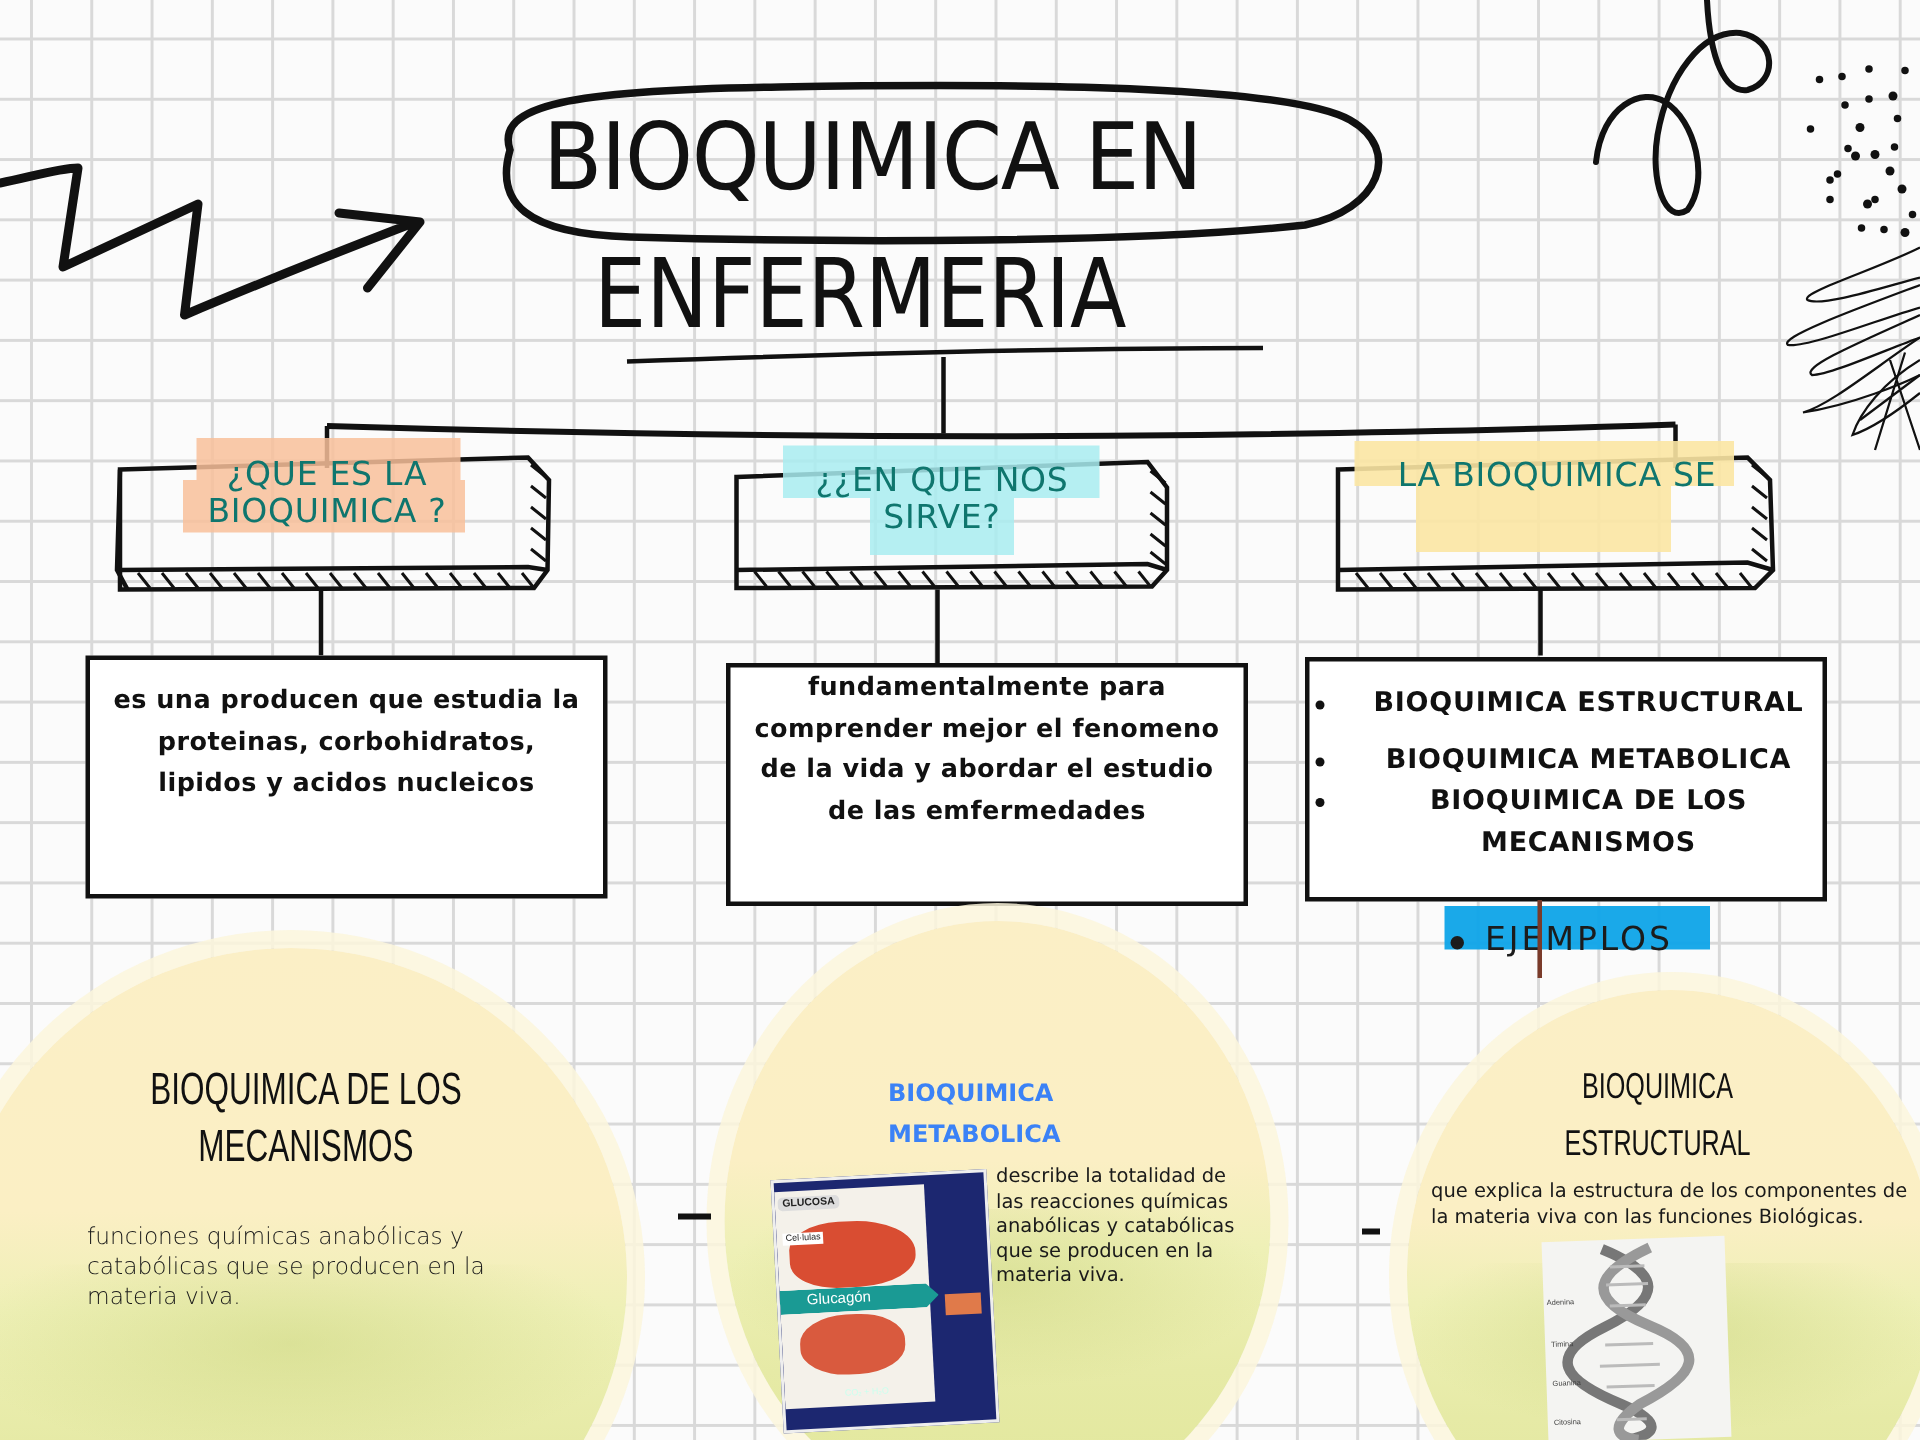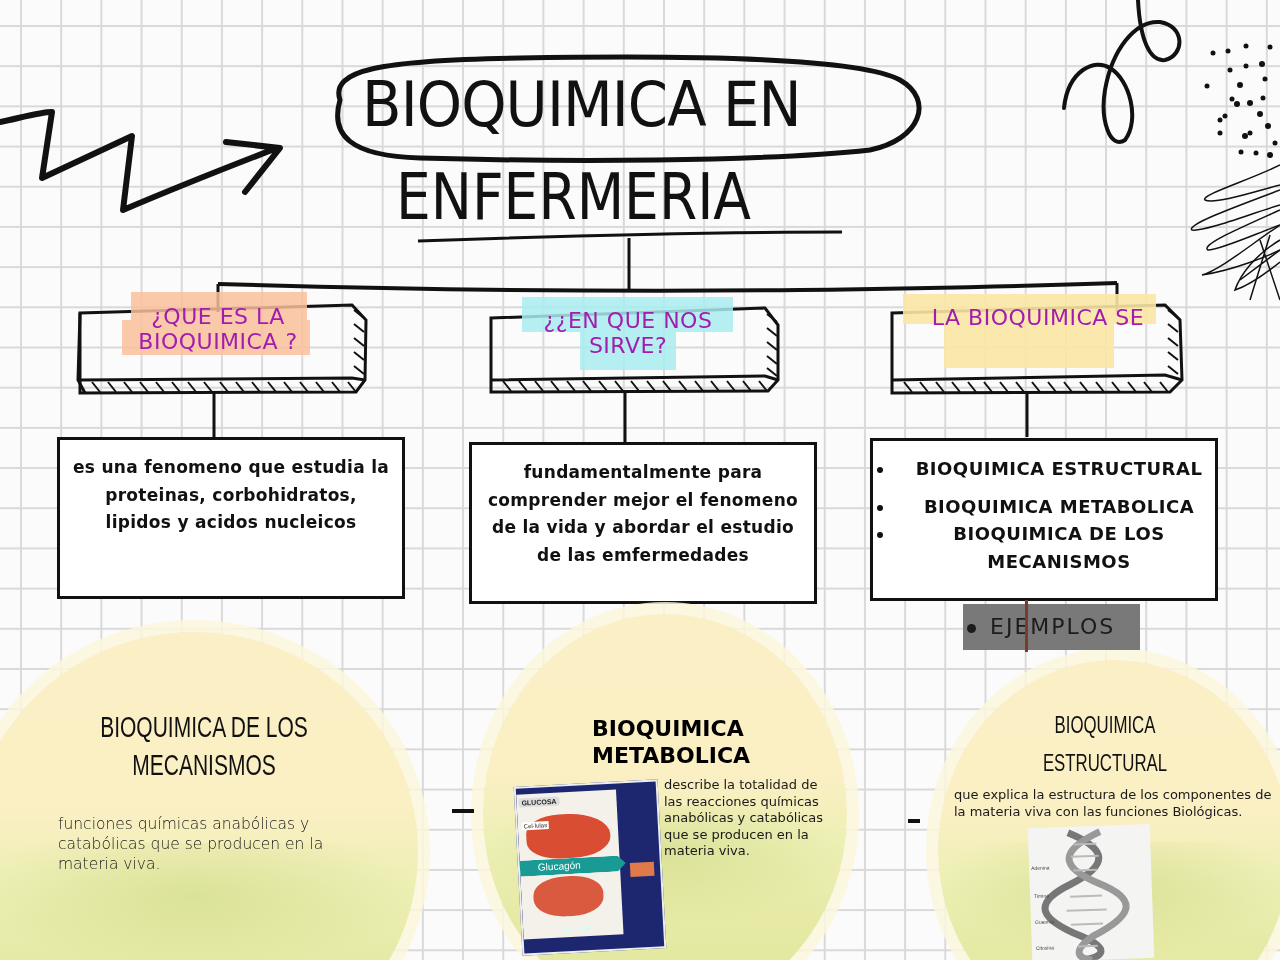--- a/index.html
+++ b/index.html
@@ -12,42 +12,42 @@
     background-position:20px 25px;
     font-family:"Liberation Sans", sans-serif;}
   .abs{position:absolute;}
   svg.lines{position:absolute;left:0;top:0;width:1280px;height:960px;pointer-events:none;}
 
   
   .title-l1{left:362px;top:68px;width:560px;font-family:"DejaVu Sans",sans-serif;font-size:62px;letter-spacing:-1px;color:#111;font-weight:normal;transform:scaleX(0.93);transform-origin:left;white-space:nowrap;}
   .title-l2{left:396px;top:160px;width:520px;font-family:"DejaVu Sans",sans-serif;font-size:64px;color:#111;transform:scaleX(0.86);transform-origin:left;white-space:nowrap;}
 
   
-  .hdr-text{font-family:"DejaVu Sans",sans-serif;font-size:22px;line-height:25px;color:#a21caf;text-align:center;letter-spacing:0.5px;}
+  .hdr-text{font-family:"DejaVu Sans",sans-serif;font-size:22px;line-height:25px;color:#0f766e;text-align:center;letter-spacing:0.5px;}
   .hl{position:absolute;}
 
   
   .content-box{position:absolute;background:#fff;border:3px solid #111;box-sizing:border-box;display:flex;align-items:flex-start;justify-content:center;}
   .content-text{font-family:"DejaVu Sans",sans-serif;font-weight:bold;font-size:17px;line-height:27.5px;color:#111;text-align:center;letter-spacing:0.3px;}
   .bullets{list-style:none;margin:0;padding:0;}
   .bullets li{font-family:"DejaVu Sans",sans-serif;font-weight:bold;font-size:18px;line-height:27.5px;color:#111;position:relative;text-align:center;letter-spacing:0.5px;}
   .bullets li .dot{position:absolute;width:6px;height:6px;border-radius:50%;background:#111;}
 
   
-  .examples{left:963px;top:604px;width:177px;height:46px;background:#737373;opacity:.95;}
+  .examples{left:963px;top:604px;width:177px;height:29px;background:#0ea5e9;opacity:.95;}
   .examples-text{font-family:"DejaVu Sans",sans-serif;font-size:22px;color:#111;letter-spacing:2px;position:absolute;left:27px;top:10px;}
   .examples-dot{position:absolute;left:4px;top:20px;width:9px;height:9px;border-radius:50%;background:#111;}
 
   
   .circle{position:absolute;border-radius:50%;overflow:hidden;
     background:linear-gradient(to bottom,#fbefc6 0%,#fbefc4 40%,#eef0b6 55%,#e6eaa6 75%,#e1e79a 100%);
     box-shadow:0 0 0 12px rgba(252,246,220,.85);}
   .circle .haze{position:absolute;left:0;right:0;top:48%;height:30%;background:radial-gradient(ellipse at 50% 40%, rgba(198,210,120,.45), rgba(198,210,120,0) 70%);}
   .circle-title-cond{font-family:"Liberation Sans",sans-serif;font-size:30px;line-height:38px;color:#111;text-align:center;transform:scaleX(0.7);transform-origin:center;}
-  .circle-title-bold{font-family:"DejaVu Sans",sans-serif;font-weight:bold;font-size:22px;line-height:27px;color:#000000;}
+  .circle-title-bold{font-family:"DejaVu Sans",sans-serif;font-weight:bold;font-size:16px;line-height:27px;color:#3b82f6;}
   .circle-desc{font-family:"DejaVu Sans",sans-serif;font-size:15.5px;line-height:20px;color:#1a1a1a;font-weight:300;}
   .circle-desc-sm{font-family:"DejaVu Sans",sans-serif;font-size:13px;line-height:16.5px;color:#1a1a1a;}
 
   .img-metab{position:absolute;left:518px;top:783px;width:140px;height:165px;transform:rotate(-3deg);background:#1c2770;border:2px solid #eee;overflow:hidden;}
   .img-dna{position:absolute;left:1030px;top:826px;width:122px;height:134px;background:#f4f4f2;transform:rotate(-2deg);}
   .dash{position:absolute;height:4px;background:#111;}
 </style>
 </head>
 <body>
 
@@ -152,27 +152,27 @@
 </div>
 
 <div class="hl" style="left:903px;top:294px;width:253px;height:30px;background:#fbe6a3;opacity:.9;"></div>
 <div class="hl" style="left:944px;top:324px;width:170px;height:44px;background:#fbe6a3;opacity:.9;"></div>
 <div class="abs hdr-text" style="left:904px;top:305px;width:268px;">
   <div>LA BIOQUIMICA SE</div>
 </div>
 
 <div class="content-box" style="left:57px;top:437px;width:348px;height:162px;padding-top:14px;">
   <div class="content-text">
-    <div>es una fenomeno que estudia la</div>
+    <div>es una producen que estudia la</div>
     <div>proteinas, corbohidratos,</div>
     <div>lipidos y acidos nucleicos</div>
   </div>
 </div>
 
-<div class="content-box" style="left:469px;top:442px;width:348px;height:162px;padding-top:14px;">
+<div class="content-box" style="left:484px;top:442px;width:348px;height:162px;">
   <div class="content-text">
     <div>fundamentalmente para</div>
     <div>comprender mejor el fenomeno</div>
     <div>de la vida y abordar el estudio</div>
     <div>de las emfermedades</div>
   </div>
 </div>
 
 <div class="content-box" style="left:870px;top:438px;width:348px;height:163px;padding-top:14px;">
   <ul class="bullets" style="width:330px;">

